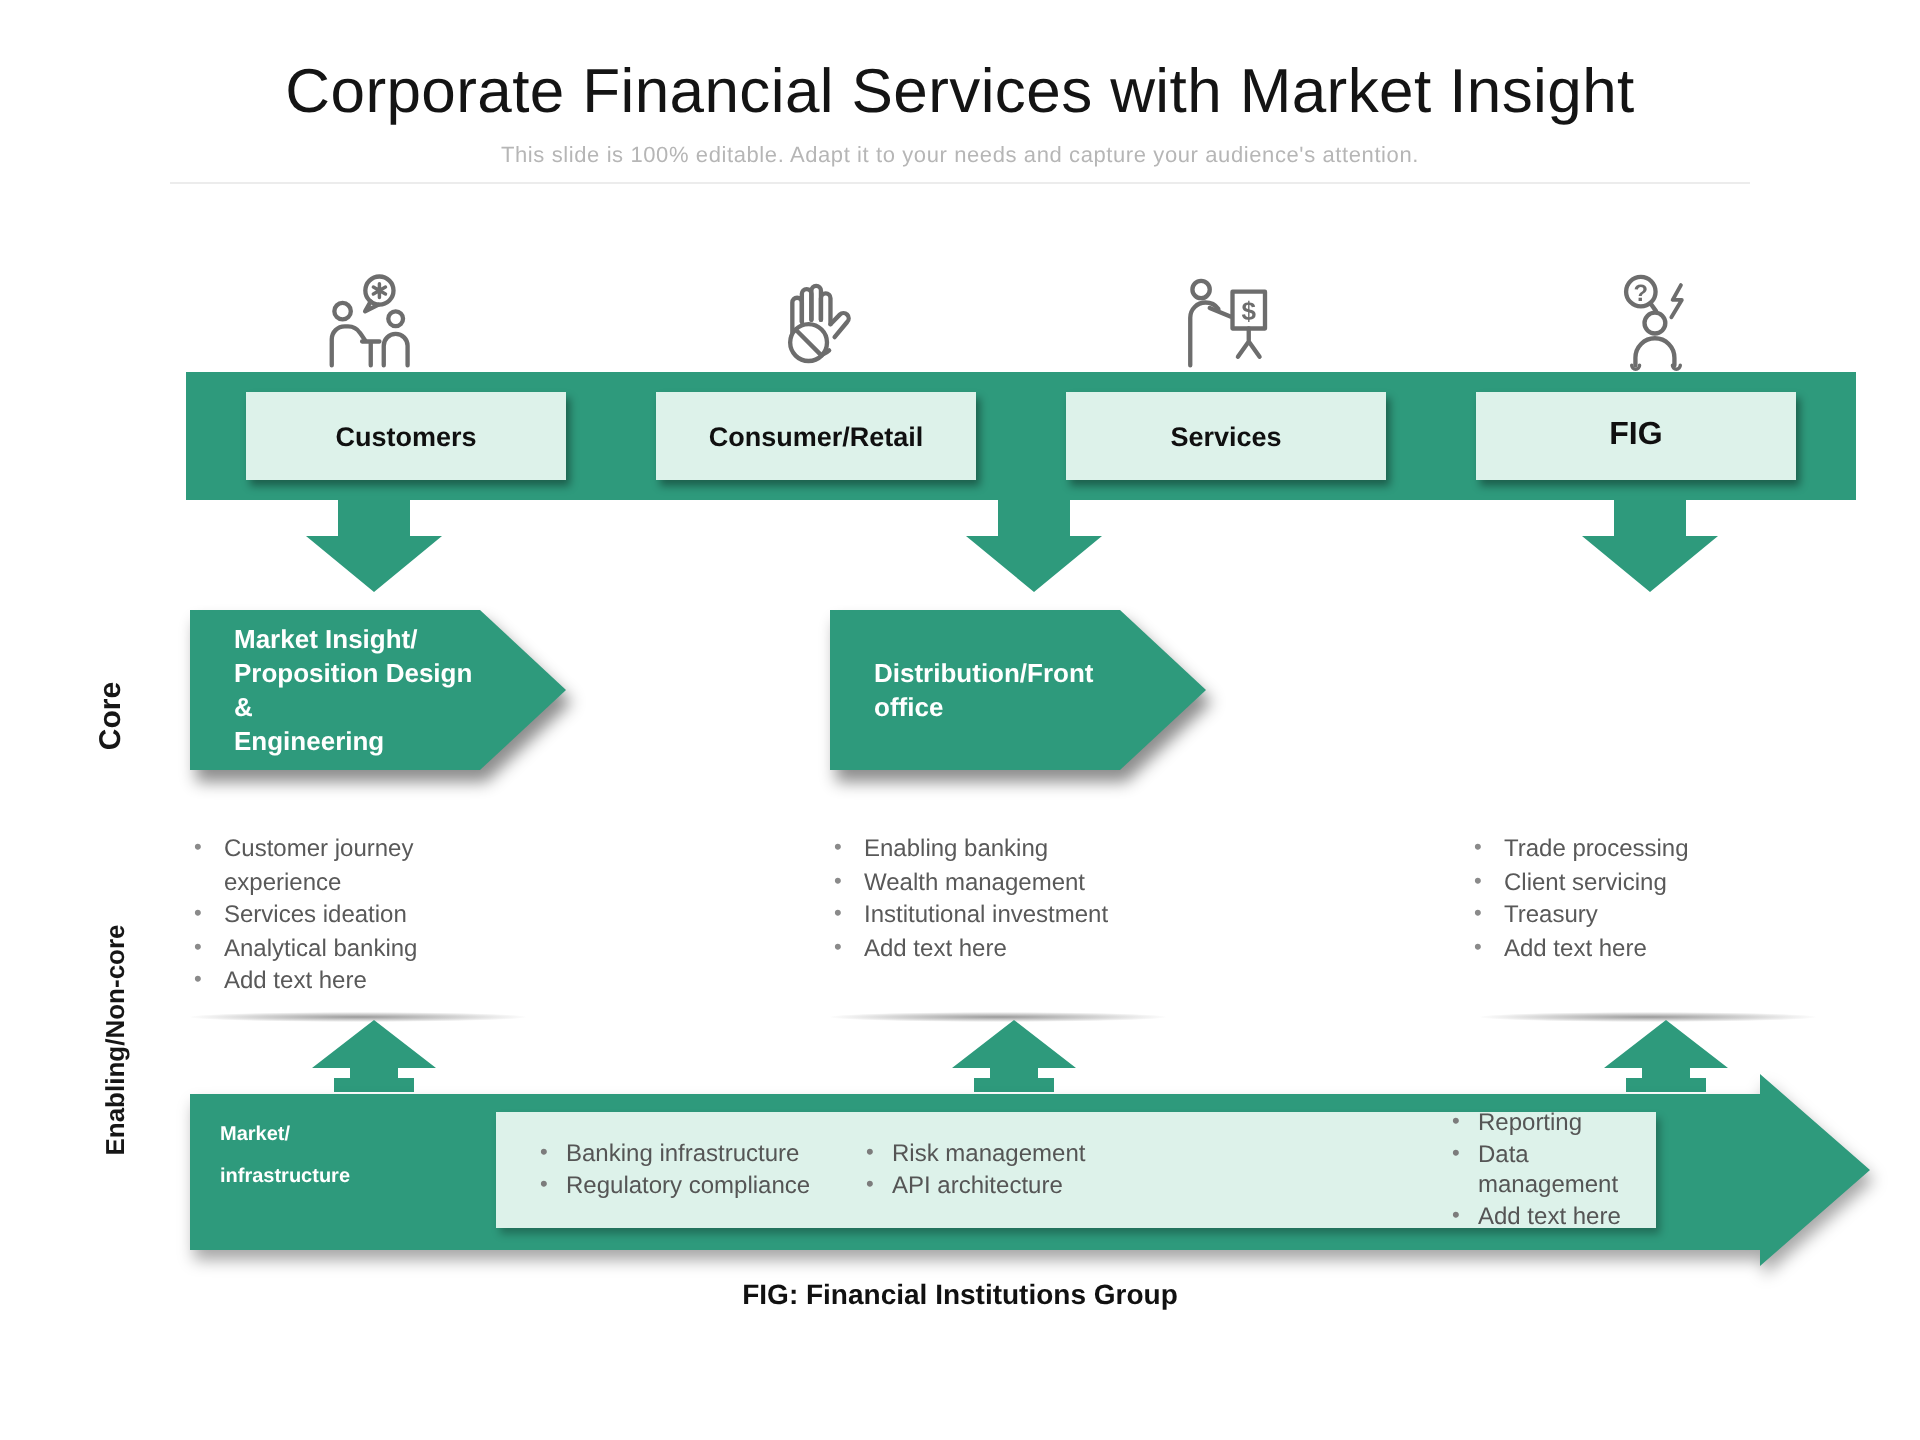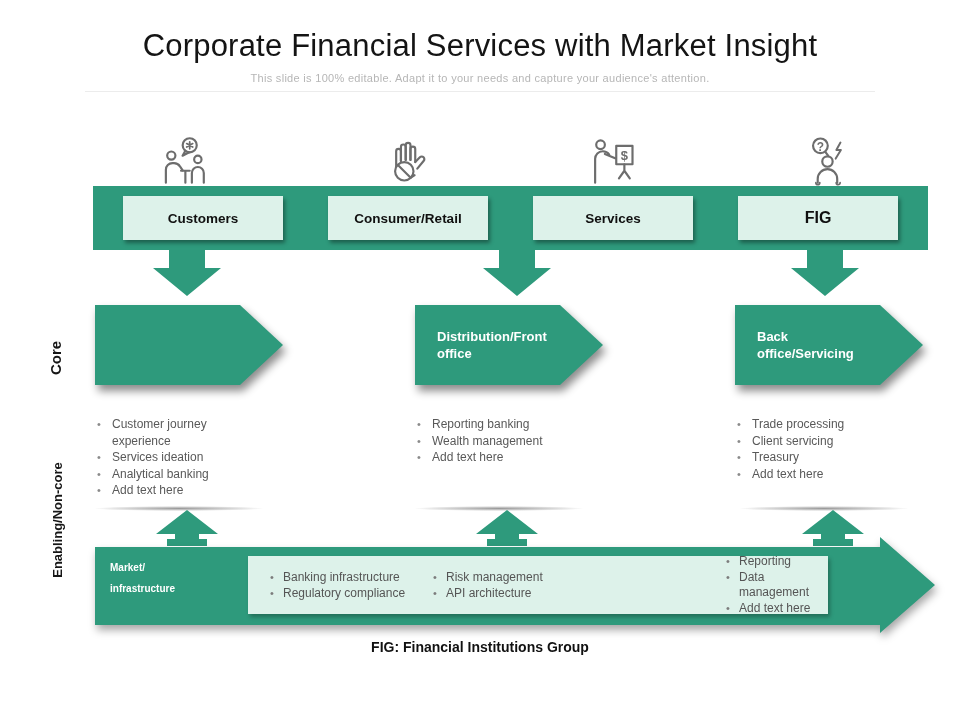--- a/index.html
+++ b/index.html
@@ -150,44 +150,42 @@
       <polygon points="16,0 52,0 52,18 68,18 34,46 0,18 16,18" fill="#2e9a7c"></polygon>
     </svg>
 
   <div class="row-label core">Core</div>
   <div class="row-label enabling">Enabling/Non-core</div>
 
   <div class="chev" style="left:95px;">
     <svg width="190" height="80">
         <polygon points="0,0 145,0 188,40 145,80 0,80" fill="#2e9a7c"></polygon>
       </svg>
+    <div class="chev-text">Market Insight/
+Proposition Design &amp;
+Engineering</div>
   </div>
   <div class="chev" style="left:415px;">
     <svg width="190" height="80">
         <polygon points="0,0 145,0 188,40 145,80 0,80" fill="#2e9a7c"></polygon>
       </svg>
     <div class="chev-text">Distribution/Front
 office</div>
-  </div>
-  <div class="chev" style="left:735px;">
-    <svg width="190" height="80">
-        <polygon points="0,0 145,0 188,40 145,80 0,80" fill="#2e9a7c"></polygon>
-      </svg>
-    <div class="chev-text">Back office/Servicing</div>
   </div>
 
   <ul class="bullets" style="left:95px;">
     <li>Customer journey experience</li>
     <li>Services ideation</li>
     <li>Analytical banking</li>
     <li>Add text here</li>
   </ul>
   <ul class="bullets" style="left:415px;">
-    <li>Reporting banking</li>
+    <li>Enabling banking</li>
     <li>Wealth management</li>
+    <li>Institutional investment</li>
     <li>Add text here</li>
   </ul>
   <ul class="bullets" style="left:735px;">
     <li>Trade processing</li>
     <li>Client servicing</li>
     <li>Treasury</li>
     <li>Add text here</li>
   </ul>
 
   <div class="col-shadow" style="left:95px;"></div>

